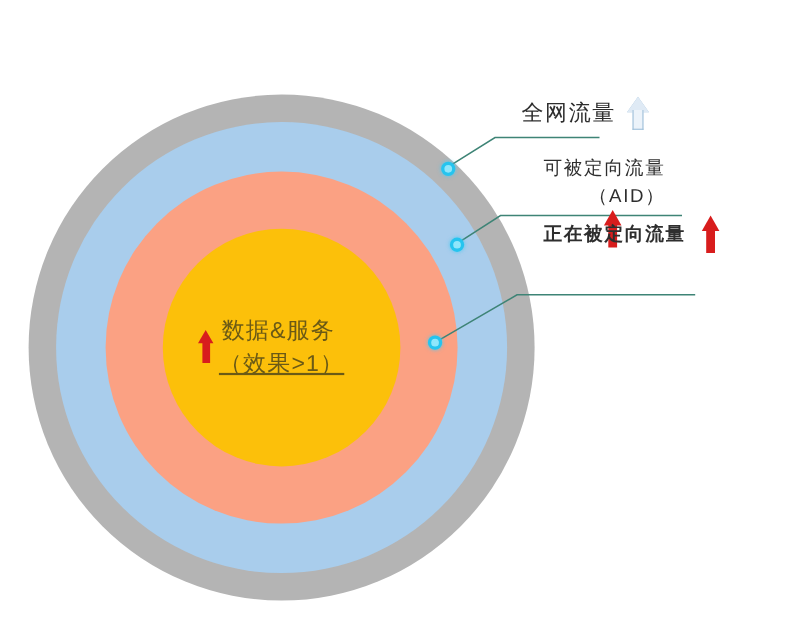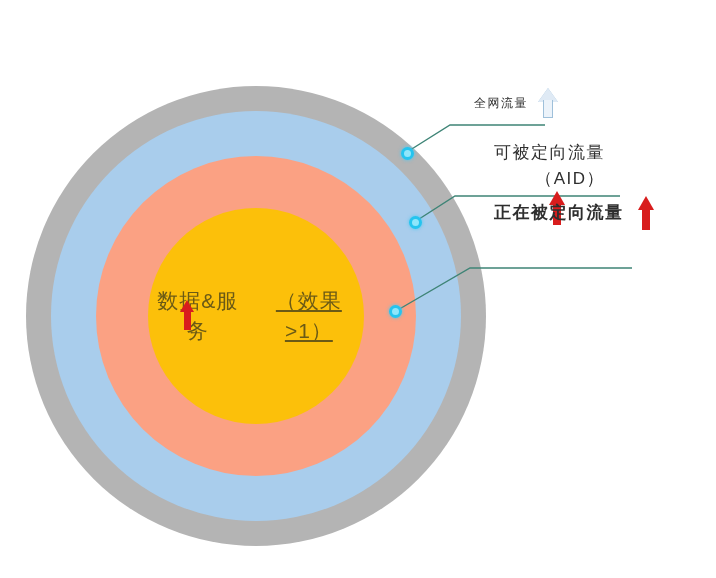--- a/index.html
+++ b/index.html
@@ -46,21 +46,21 @@
     width: 216px; height: 216px;
     background: #fcc00a;
   }
 
   
   #core-label {
     position: absolute;
     left: 148px; top: 208px;
     width: 216px; height: 216px;
     display: flex;
-    flex-direction: row;
+    flex-direction: column;
     align-items: center;
     justify-content: center;
     color: #6b5a16;
     font-size: 21px;
     line-height: 1.45;
     letter-spacing: 1px;
     text-align: center;
     pointer-events: none;
   }
   #core-label .l1 { position: relative; padding-right: 6px; }
@@ -128,21 +128,21 @@
   .label-text {
     font-size: 17px;
     line-height: 1.5;
     letter-spacing: 1.5px;
     color: #2e2e2e;
     text-align: right;
   }
   .label-text .sub { display: block; }
 
   #label-1 { left: 474px; top: 88px; }
-  #label-1 .label-text { font-size: 12px; }
+  #label-1 .label-text { font-size: 20px; }
   #label-2 { left: 494px; top: 140px; flex-direction: column; }
   #label-3 { left: 494px; top: 196px; font-weight: bold; }
 
   
   .arrow-blue {
     position: relative;
     width: 20px; height: 30px;
     margin-left: 10px;
   }
   .arrow-blue .b-shaft {

